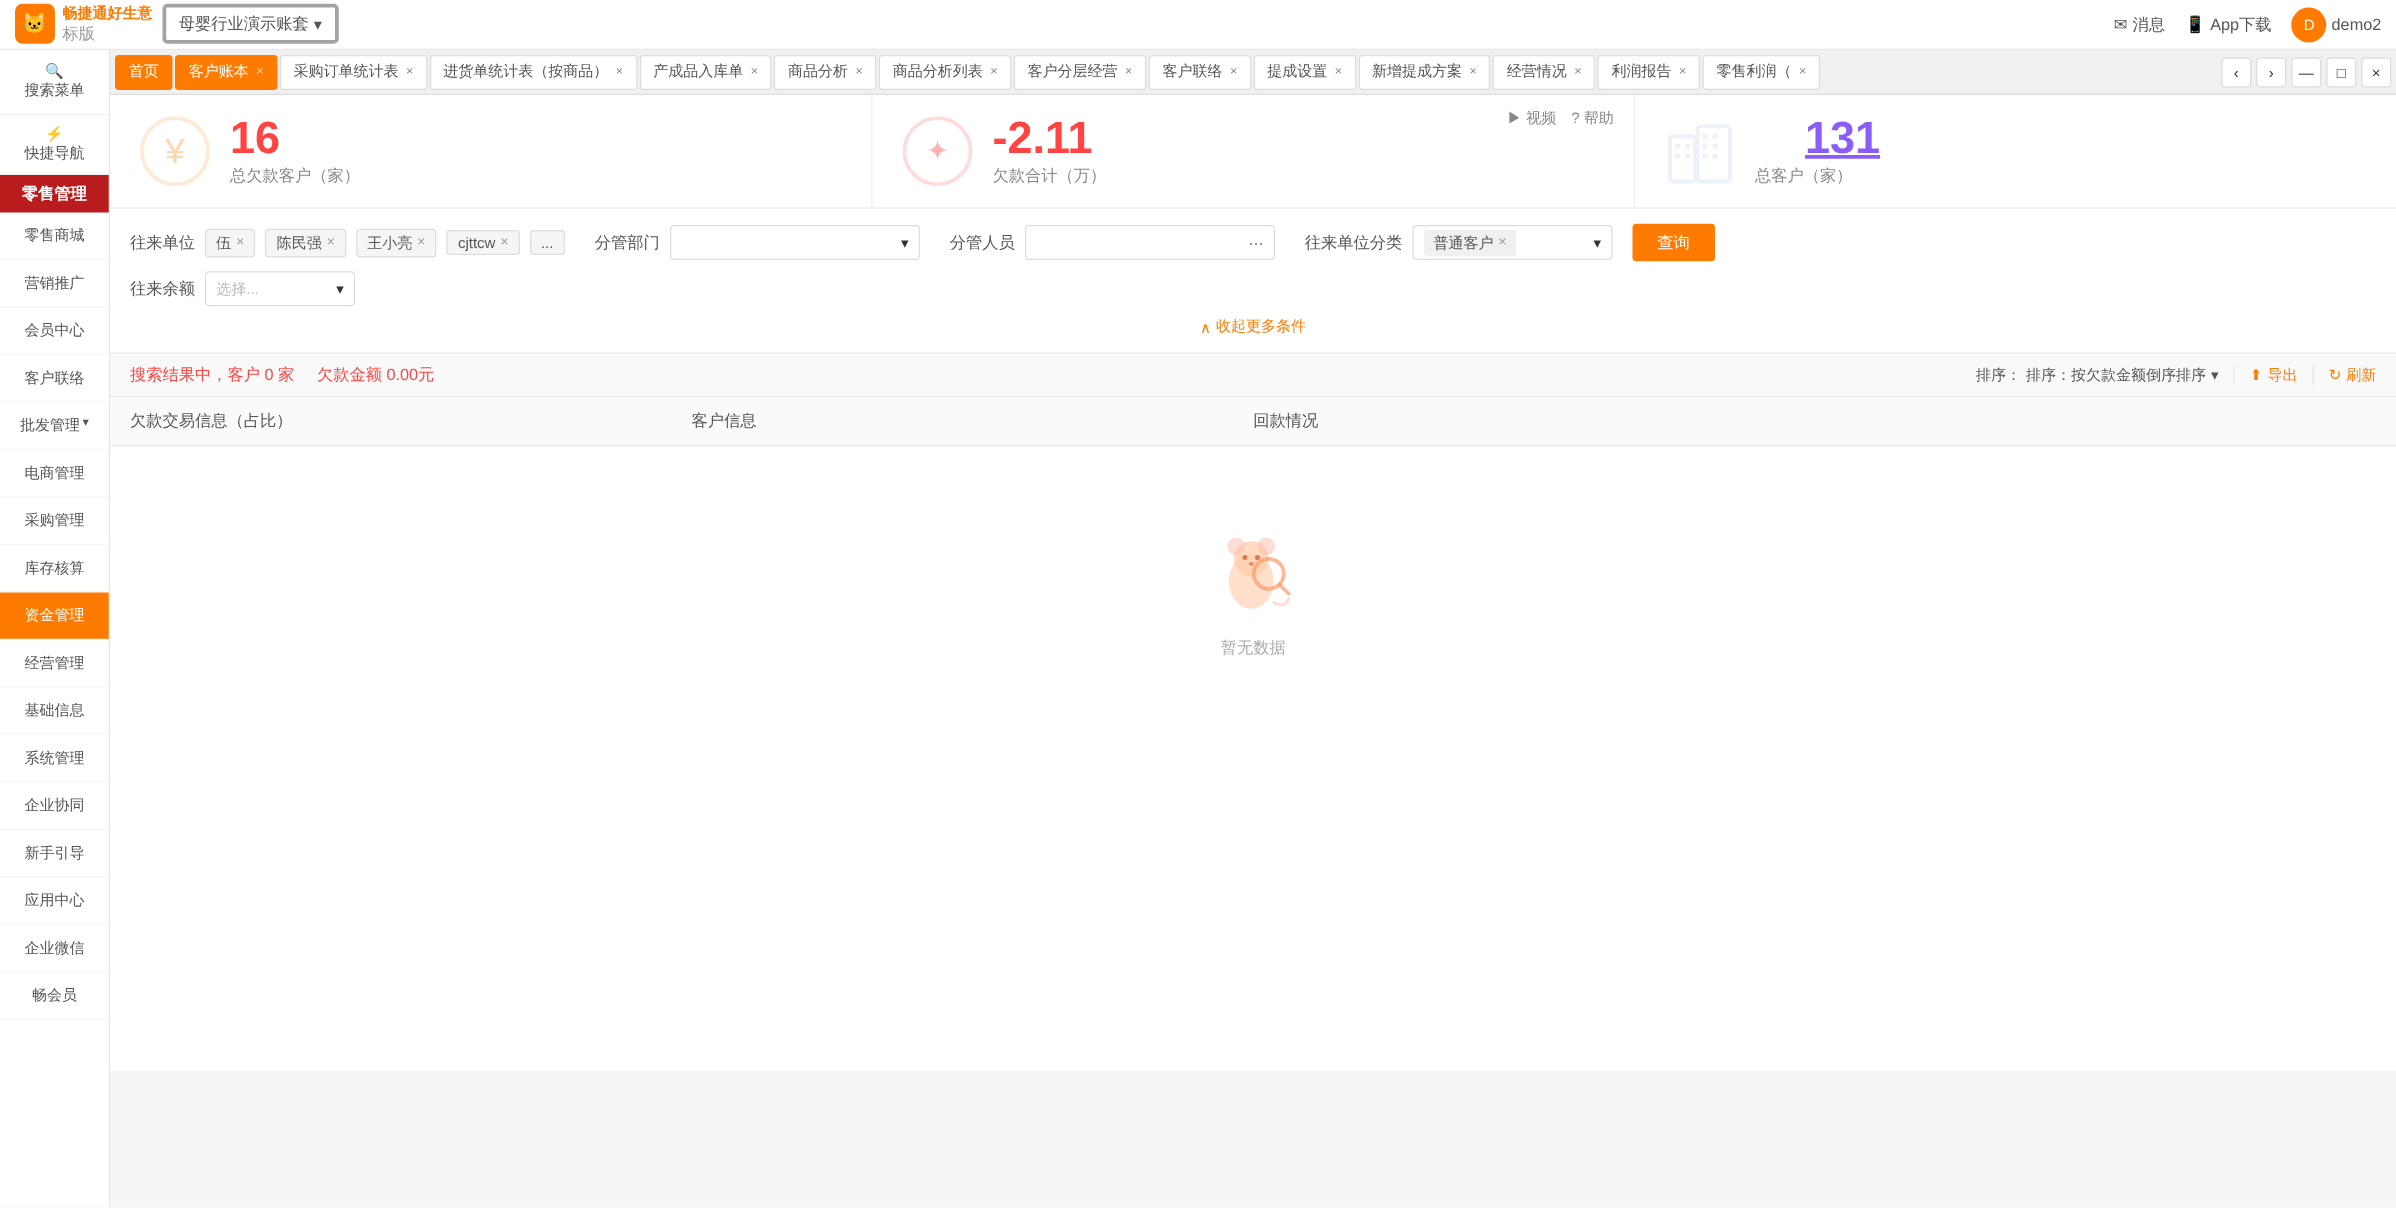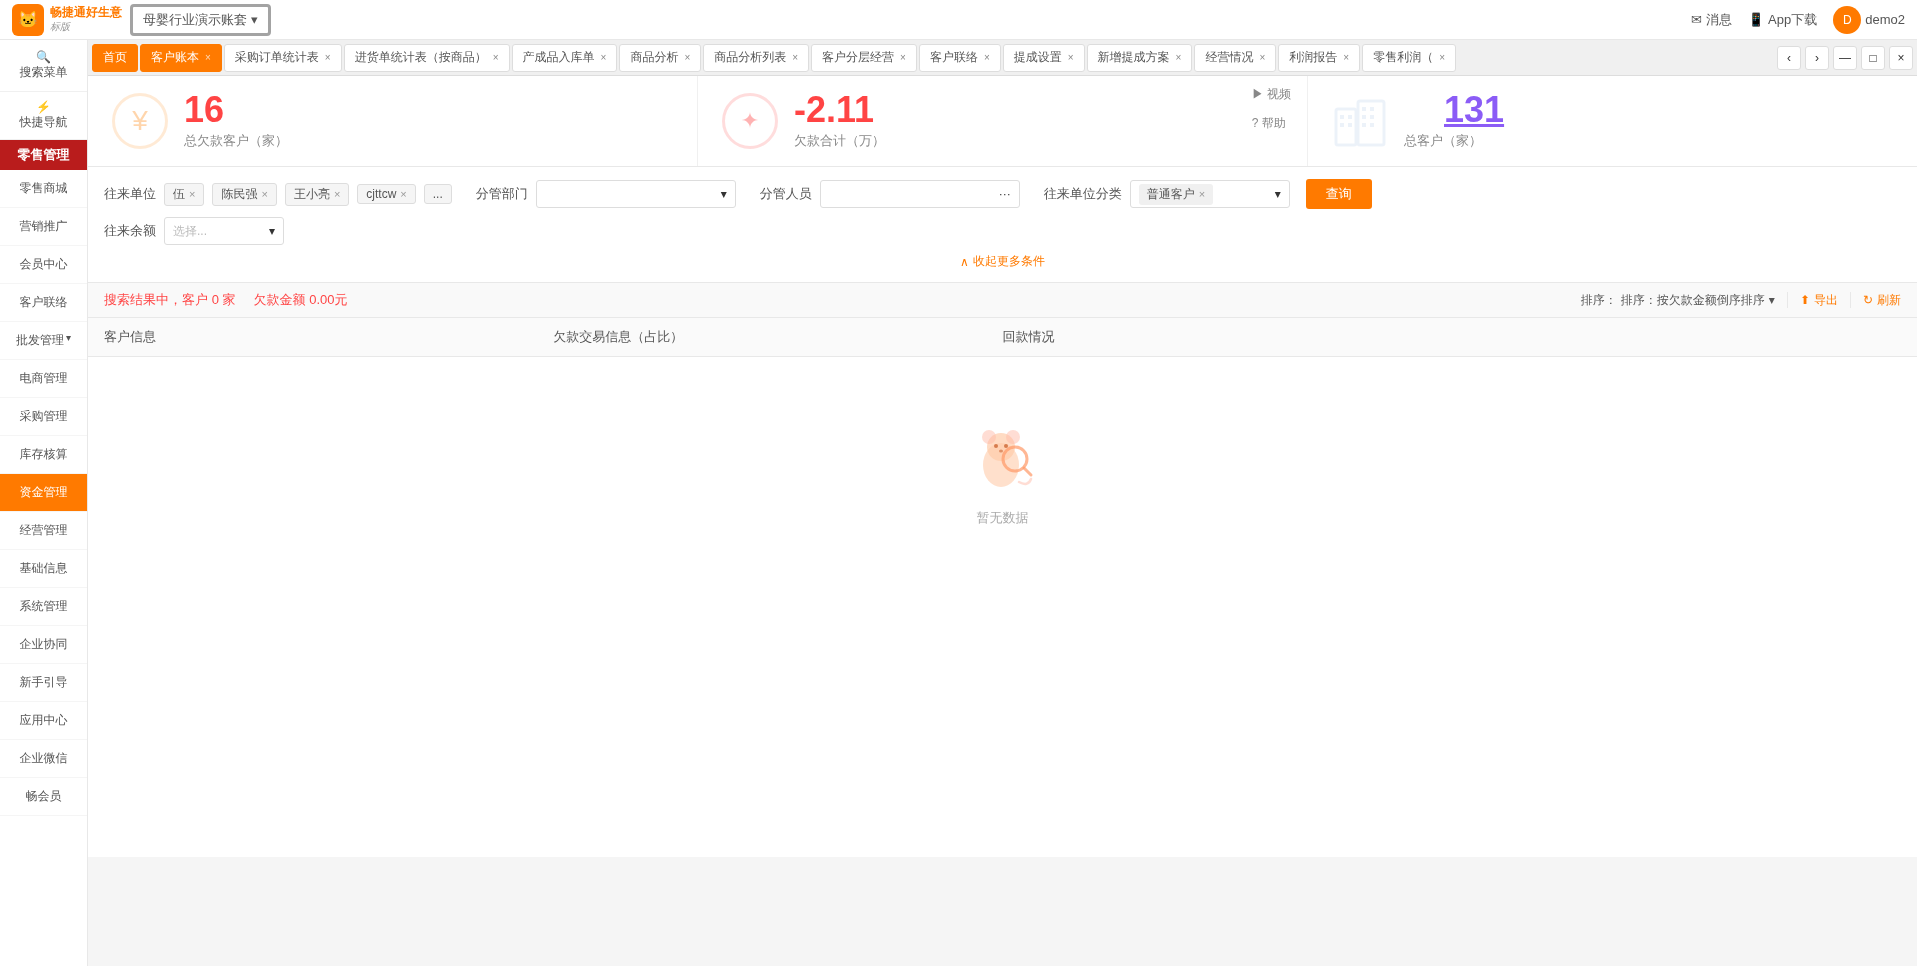--- a/index.html
+++ b/index.html
@@ -10,21 +10,21 @@
 
     
     .top-bar {
       height: 40px; background: #fff; display: flex; align-items: center;
       padding: 0 12px; border-bottom: 1px solid #e8e8e8; justify-content: space-between;
     }
     .top-bar-left { display: flex; align-items: center; gap: 8px; }
     .logo-area { display: flex; align-items: center; gap: 6px; }
     .logo-icon { width: 32px; height: 32px; background: #ff7a00; border-radius: 6px; display: flex; align-items: center; justify-content: center; color: #fff; font-size: 16px; }
     .logo-text { font-size: 12px; color: #ff7a00; font-weight: bold; line-height: 1.2; }
-    .logo-sub { font-size: 10px; color: #999; font-style: italic; }
+    .logo-sub { font-size: 13px; color: #999; }
     .company-selector { display: flex; align-items: center; gap: 4px; padding: 4px 10px; border: 3px solid #a3a3a3; border-radius: 4px; cursor: pointer; font-size: 13px; color: #555; }
     .top-bar-right { display: flex; align-items: center; gap: 16px; font-size: 13px; color: #555; }
     .top-bar-right-item { display: flex; align-items: center; gap: 4px; cursor: pointer; }
     .avatar { width: 28px; height: 28px; border-radius: 50%; background: #ff7a00; display: flex; align-items: center; justify-content: center; color: #fff; font-size: 12px; }
 
     
     .main-layout { display: flex; flex: 1; overflow: hidden; }
 
     
     .sidebar { width: 88px; background: #fff; border-right: 1px solid #e8e8e8; display: flex; flex-direction: column; }
@@ -62,21 +62,21 @@
     }
     .stat-card {
       flex: 1; padding: 16px 24px; display: flex; align-items: center; gap: 16px;
       border-right: 1px solid #f0f0f0; position: relative;
     }
     .stat-card:last-child { border-right: none; }
     .stat-content {}
     .stat-value { font-size: 36px; font-weight: bold; color: #ff4444; line-height: 1; }
     .stat-value.dark { color: #8b5cf6; text-decoration: underline; margin-left: 40px; }
     .stat-label { font-size: 13px; color: #888; margin-top: 4px; }
-    .stat-actions { position: absolute; top: 10px; right: 16px; display: flex; gap: 12px; font-size: 12px; color: #888; flex-direction: column; }
+    .stat-actions { position: absolute; top: 10px; right: 16px; display: flex; gap: 12px; font-size: 12px; color: #888; }
     .stat-actions span { cursor: pointer; }
 
     
     .filter-area { background: #fff; padding: 12px 16px; border-bottom: 1px solid #e8e8e8; }
     .filter-row { display: flex; align-items: center; gap: 8px; margin-bottom: 8px; flex-wrap: wrap; }
     .filter-label { font-size: 13px; color: #555; white-space: nowrap; }
     .filter-tag {
       display: inline-flex; align-items: center; gap: 4px;
       background: #f5f5f5; border: 1px solid #ddd; border-radius: 3px;
       padding: 2px 8px; font-size: 12px; color: #555;
@@ -447,22 +447,22 @@
             <div class="divider"></div>
             <div class="action-btn-sm">
               <span>↻</span>
               <span>刷新</span>
             </div>
           </div>
         </div>
 
         <div class="data-table">
           <div class="table-header">
+            <div>欠款交易信息（占比）</div>
             <div>客户信息</div>
-            <div>欠款交易信息（占比）</div>
             <div>回款情况</div>
           </div>
           <div class="table-body" style="min-height:500px;">
             <div class="empty-state">
 
               <div class="empty-svg-wrapper">
                 <svg viewBox="0 0 80 80" width="80" height="80" fill="none">
 
                   <ellipse cx="38" cy="48" rx="18" ry="22" fill="#ffccaa" opacity="0.6"></ellipse>
 

